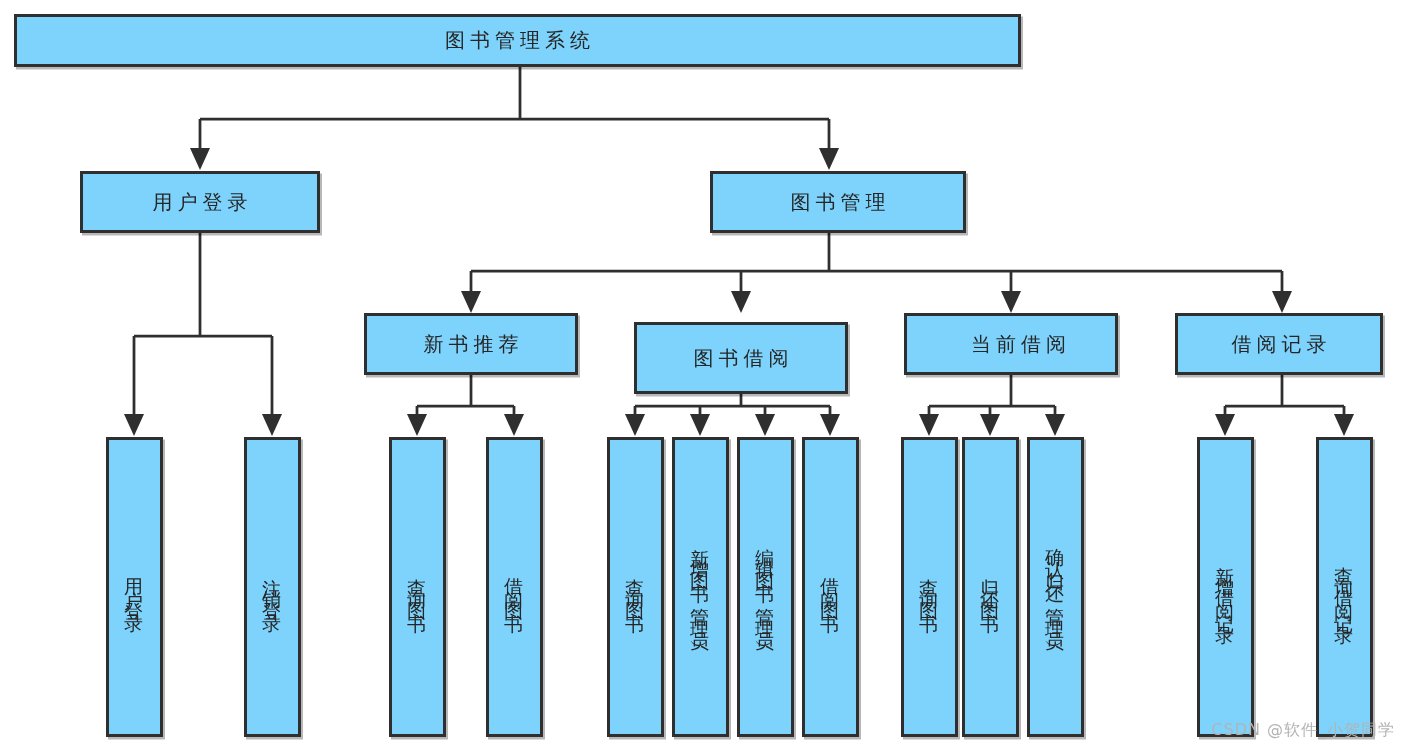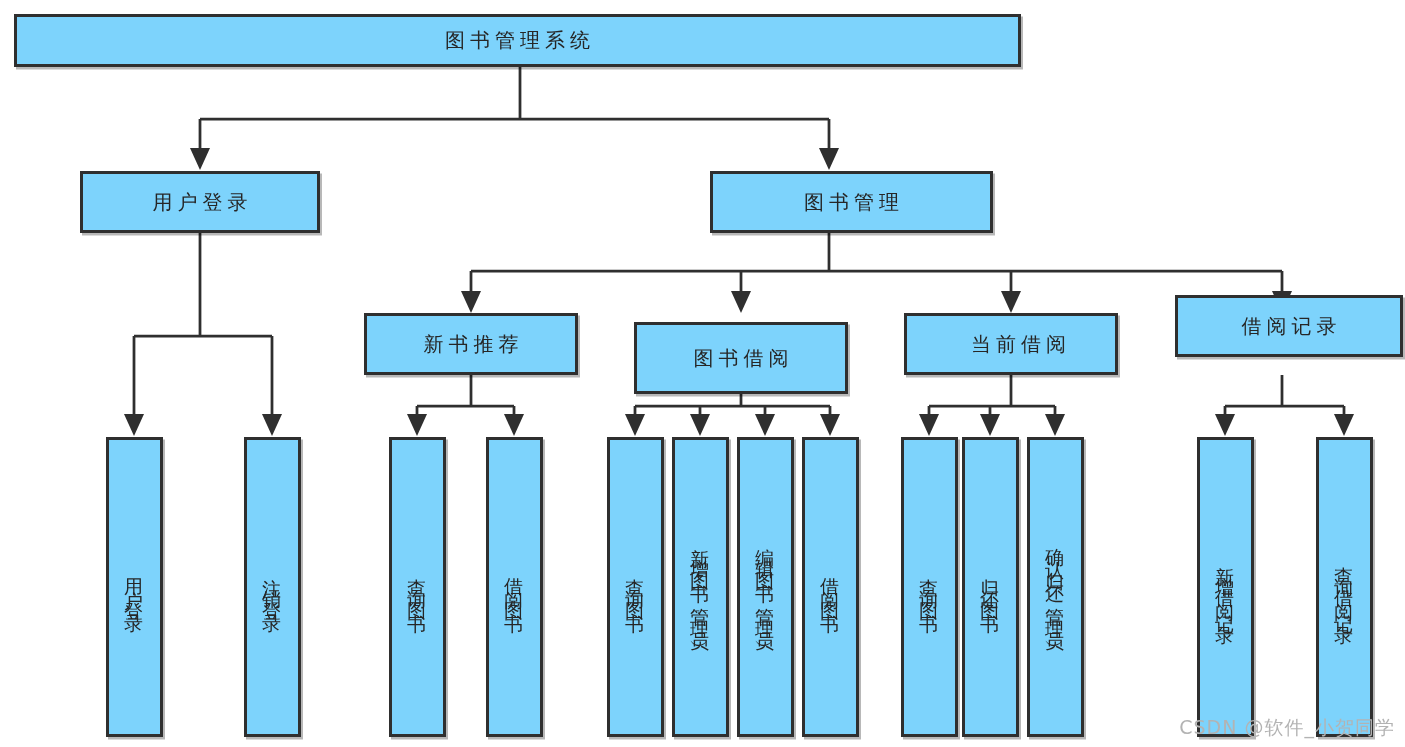--- a/index.html
+++ b/index.html
@@ -55,21 +55,21 @@
     text-orientation: mixed;
     font-size: 19px;
     letter-spacing: 12px;
     line-height: 1;
     color: var(--text);
   }
   .watermark {
     position: absolute;
     right: 10px;
     bottom: 6px;
-    font-size: 19px;
+    font-size: 16px;
     letter-spacing: 1px;
     color: var(--watermark);
     white-space: nowrap;
   }
 </style>
 </head>
 <body>
 
 <div class="stage">
 
@@ -109,34 +109,34 @@
     <polygon points="1334,414 1354,414 1344,436"></polygon>
   </svg>
 
   <div class="node hbox" style="left:14px;top:14px;width:1007px;height:53px;">
     <span>图书管理系统</span>
   </div>
 
   <div class="node hbox" style="left:80px;top:171px;width:240px;height:62px;">
     <span>用户登录</span>
   </div>
-  <div class="node hbox" style="left:710px;top:171px;width:283px;height:62px;">
+  <div class="node hbox" style="left:710px;top:171px;width:256px;height:62px;">
     <span>图书管理</span>
   </div>
 
   <div class="node hbox" style="left:364px;top:313px;width:214px;height:62px;">
     <span>新书推荐</span>
   </div>
   <div class="node hbox" style="left:634px;top:322px;width:214px;height:72px;">
     <span>图书借阅</span>
   </div>
   <div class="node hbox" style="left:904px;top:313px;width:214px;height:62px;padding-left:15px;">
     <span>当前借阅</span>
   </div>
-  <div class="node hbox" style="left:1175px;top:295px;width:228px;height:62px;">
+  <div class="node hbox" style="left:1175px;top:313px;width:208px;height:62px;">
     <span>借阅记录</span>
   </div>
 
   <div class="node leaf" style="left:105.5px;top:437px;width:57px;height:300px;">
     <span>用户登录</span>
   </div>
   <div class="node leaf" style="left:243.5px;top:437px;width:57px;height:300px;">
     <span>注销登录</span>
   </div>
 

